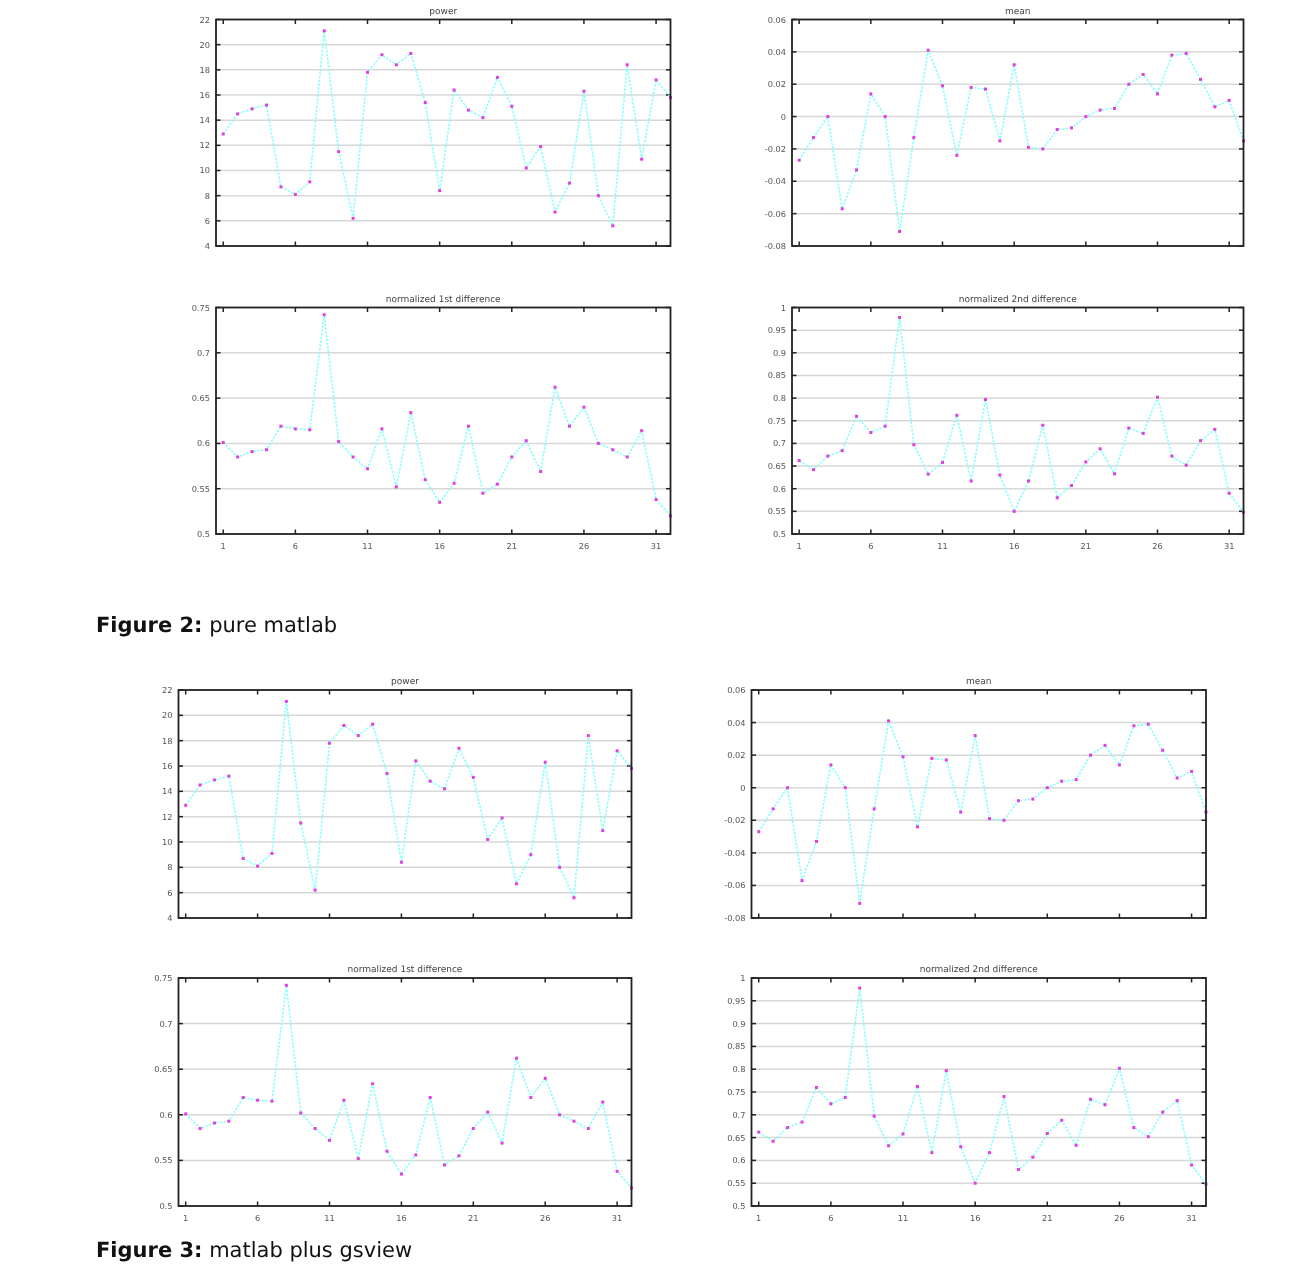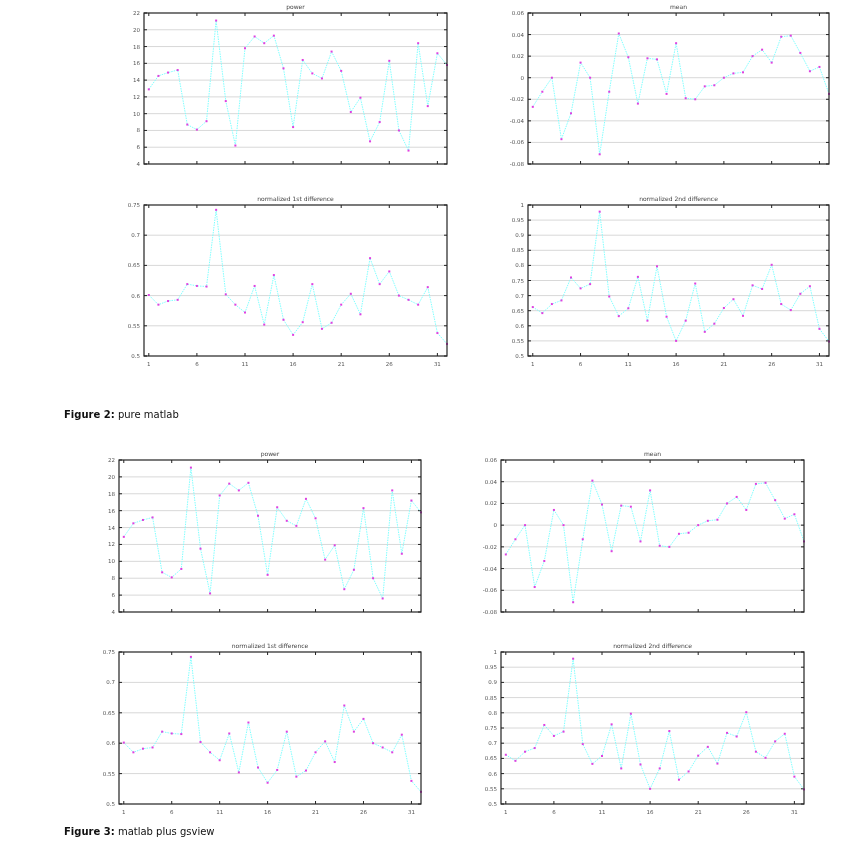--- a/index.html
+++ b/index.html
@@ -1,17 +1,17 @@
 <!DOCTYPE html>
 <html><head>
 <meta charset="utf-8">
 <style>
   html, body { margin:0; padding:0; background:#fff; }
   body { width:868px; height:852px; position:relative; overflow:hidden; font-family:"DejaVu Sans", sans-serif; }
-  .caption { position:absolute; left:64px; font-size:10px; color:#111; font-family:"DejaVu Sans", sans-serif; }
+  .caption { position:absolute; left:64px; font-size:14px; color:#111; font-family:"DejaVu Sans", sans-serif; }
   .caption b { font-weight:bold; }
 </style>
 </head>
 <body>
 
 <div id="charts">
     <svg width="868" height="852" style="position: absolute; left: 0px; top: 0px;">
       <g>
         <line x1="144" x2="147" y1="164" y2="164" stroke="#222222" stroke-width="1"></line>
         <line x1="444" x2="447" y1="164" y2="164" stroke="#222222" stroke-width="1"></line>

